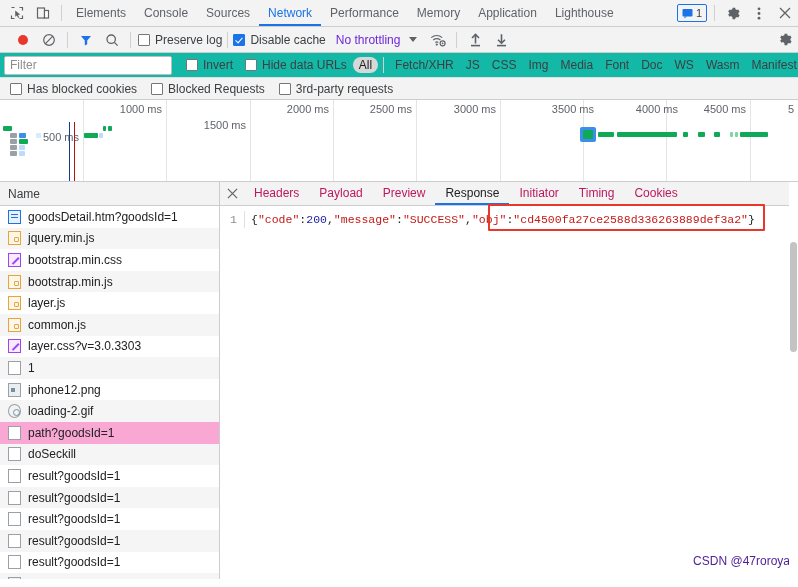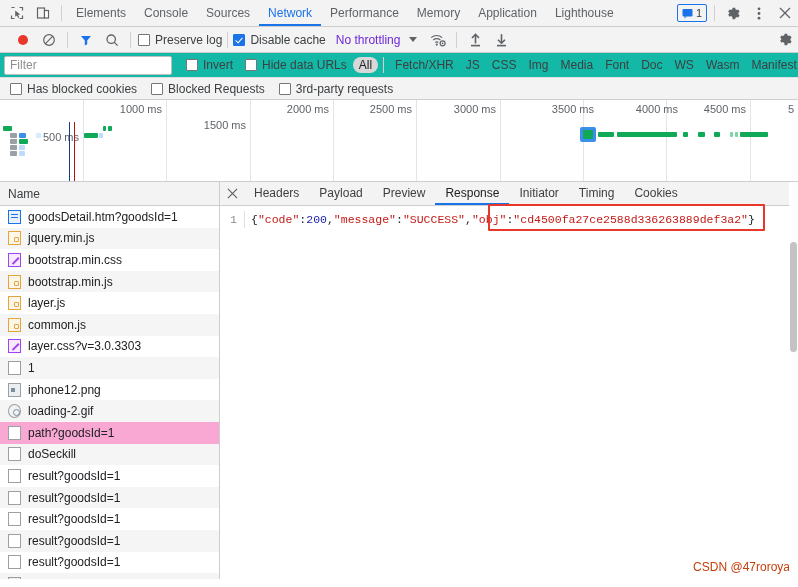--- a/index.html
+++ b/index.html
@@ -169,21 +169,21 @@
   .rtabs {
     display:flex; align-items:center;
     height:24px; background:#f3f3f3; border-bottom:1px solid #cdcdcd;
   }
   .closex {
     width:24px; height:24px; display:flex; align-items:center;
     justify-content:center; cursor:pointer; flex:none;
   }
   .rtab {
     padding: 0 10px; height:23px; line-height:23px;
-    font-size:12px; color:#404040; cursor:pointer; white-space:nowrap; flex:none;
+    font-size:12px; color:#be185d; cursor:pointer; white-space:nowrap; flex:none;
   }
   .rtab.sel { color:#202124; box-shadow: inset 0 -2px 0 #1a73e8; }
 
   .codebox { position:relative; padding-top:5px; background:#fff; }
   .codeline { display:flex; align-items:flex-start; }
   .lnum {
     width:24px; flex:none; text-align:right; padding-right:7px;
     font-family:"Liberation Mono", monospace; font-size:11.5px;
     color:#8e8e8e; line-height:17px; user-select:none;
   }
@@ -197,22 +197,22 @@
   .tk-num { color:#1a1aa6; }
   .tk-str { color:#c41a16; }
   .tk-pun { color:#202124; }
 
   .redbox {
     position:absolute; border:2px solid #e8382c;
     pointer-events:none; border-radius:1px;
   }
 
   .watermark {
-    position:absolute; right:8px; bottom:5px;
-    font-size:12px; color:#c2410c; user-select:none;
+    position:absolute; right:8px; bottom:11px;
+    font-size:12px; color:#4c1d95; user-select:none;
   }
   .vscroll {
     position:absolute; right:0; top:0; width:9px; bottom:0; background:#fff;
   }
   .vscroll i {
     position:absolute; right:1px; top:60px; width:7px; height:110px;
     background:#c3c3c3; border-radius:4px; display:block;
   }
 </style>
 </head>

